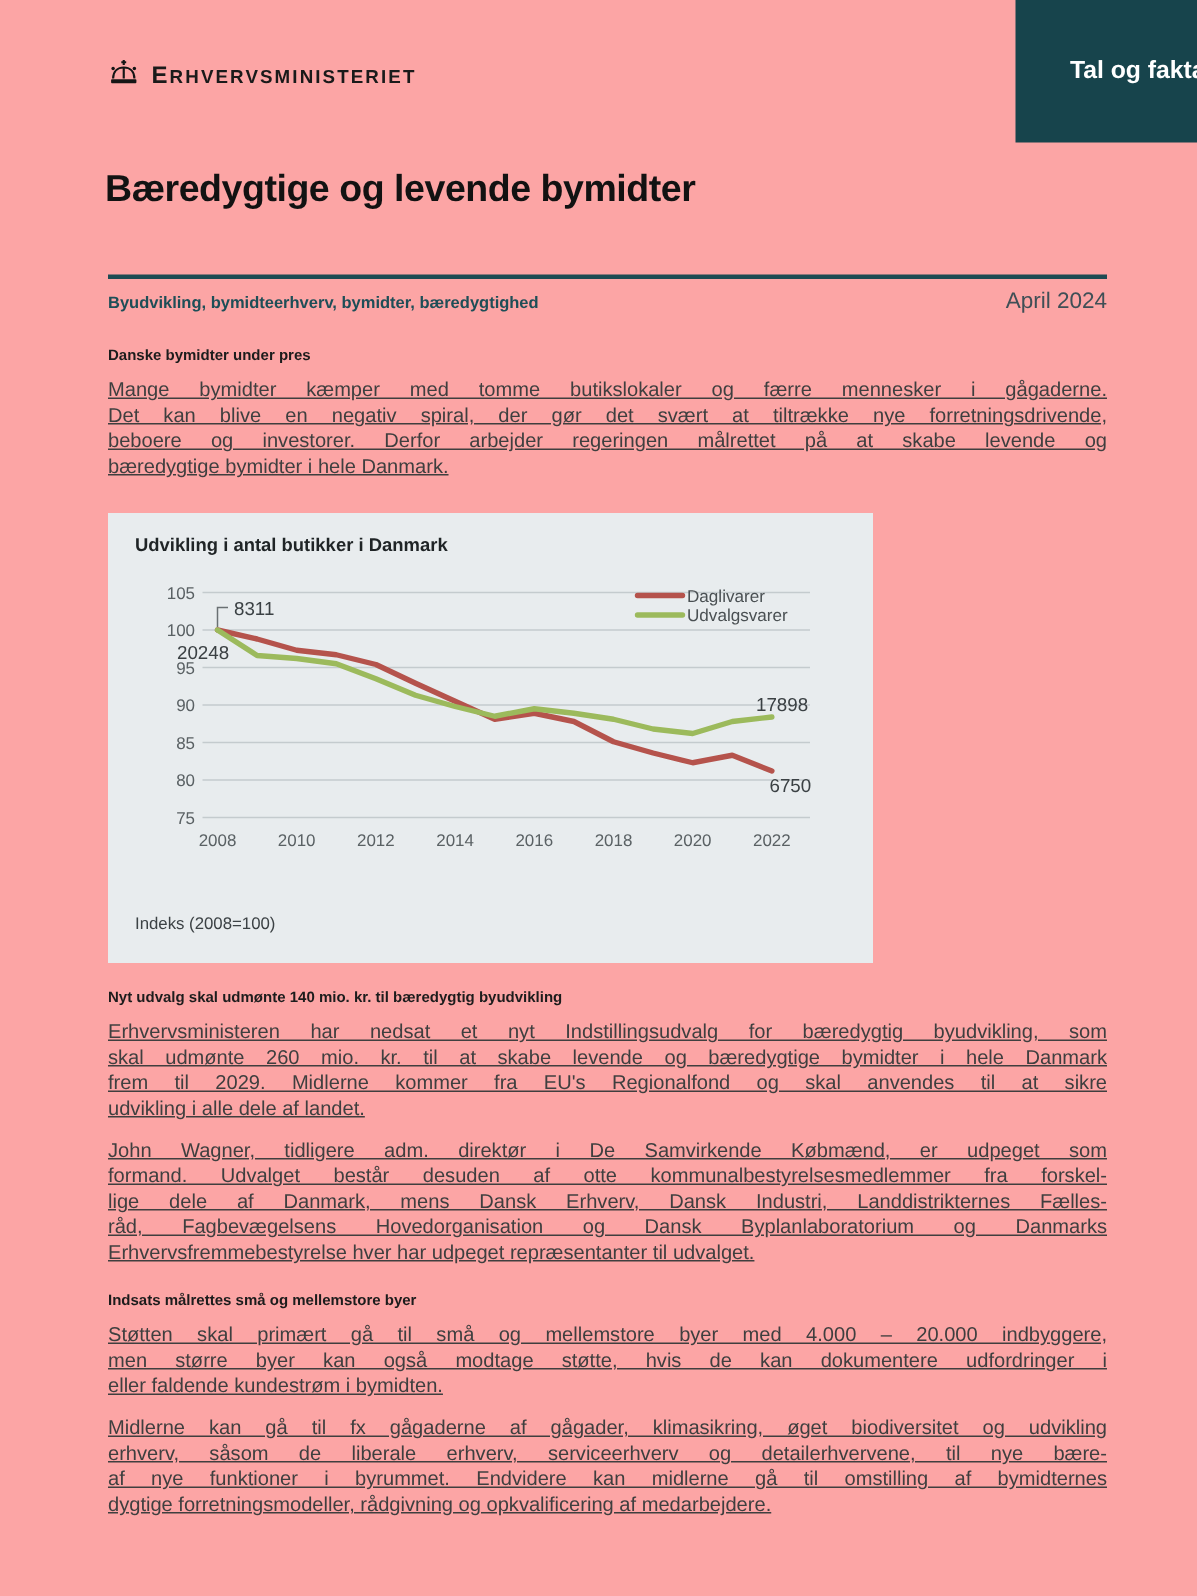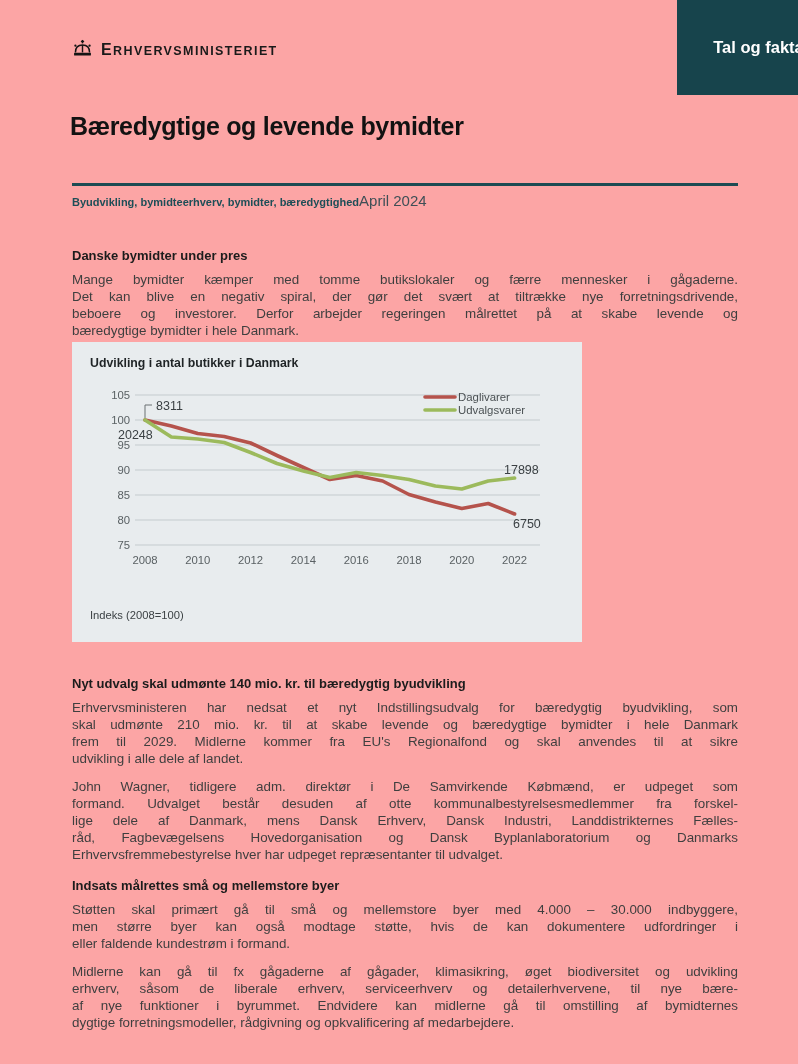--- a/index.html
+++ b/index.html
@@ -10,29 +10,29 @@
   .logo-text{font-weight:bold;font-size:12.5px;letter-spacing:1.4px;color:#1a1a1a;
              text-transform:uppercase;line-height:22px;}
   .logo-text::first-letter{font-size:16px;}
   .badge{position:absolute;left:677px;top:0;width:121px;height:95px;background:#17444c;
          display:flex;align-items:center;justify-content:center;padding-left:21px;}
   .badge span{color:#ffffff;font-weight:bold;font-size:16.5px;}
   
   .doc-title{position:absolute;left:70px;top:112px;width:680px;font-size:25px;font-weight:bold;
              color:#121212;letter-spacing:-0.3px;}
   .rule{position:absolute;left:72px;top:183px;width:666px;height:3px;background:#1d4b53;}
-  .meta{position:absolute;left:72px;top:192px;width:666px;display:flex;justify-content:flex-start;align-items:baseline;}
+  .meta{position:absolute;left:72px;top:192px;width:666px;display:flex;justify-content:space-between;align-items:baseline;}
   .tags{color:#1d4e57;font-weight:bold;font-size:11px;}
   .date{color:#3f4f56;font-size:15px;}
   
   .section{position:absolute;left:72px;width:666px;}
-  .sec-heading{font-size:13px;font-weight:bold;color:#1c1c1c;margin:16px 0 8px 0;}
+  .sec-heading{font-size:10px;font-weight:bold;color:#1c1c1c;margin:0 0 8px 0;}
   .para{margin:0 0 11px 0;font-size:13.4px;line-height:17px;color:#3f3f3f;}
-  .para .jline{text-align:justify;text-align-last:justify;}
-  .para .lline{text-align:left;}
+  .para .jline{text-align:justify;text-align-last:justify;text-decoration:underline;}
+  .para .lline{text-align:left;text-decoration:underline;}
   
   .chart-panel{position:absolute;left:72px;top:342px;width:510px;height:300px;background:#e8ecee;}
   #chart-svg{position:absolute;left:0;top:0;}
   #chart-svg text{font-family:"Liberation Sans", sans-serif;}
 </style>
 </head>
 <body>
 
 <div id="page">
 
@@ -111,39 +111,39 @@
         <text x="46" y="97" font-size="12.5" fill="#3b4144">20248</text>
         <text x="432" y="132" font-size="12.5" fill="#3b4144">17898</text>
         <text x="441" y="186" font-size="12.5" fill="#3b4144">6750</text>
       </svg>
   </div>
 
   <div class="section" style="top:660px;">
     <div class="sec-heading">Nyt udvalg skal udmønte 140 mio. kr. til bæredygtig byudvikling</div>
     <div class="para">
         <div class="jline">Erhvervsministeren har nedsat et nyt Indstillingsudvalg for bæredygtig byudvikling, som</div>
-        <div class="jline">skal udmønte 210 mio. kr. til at skabe levende og bæredygtige bymidter i hele Danmark</div>
+        <div class="jline">skal udmønte 260 mio. kr. til at skabe levende og bæredygtige bymidter i hele Danmark</div>
         <div class="jline">frem til 2029. Midlerne kommer fra EU's Regionalfond og skal anvendes til at sikre</div>
         <div class="lline">udvikling i alle dele af landet.</div>
       </div>
     <div class="para">
         <div class="jline">John Wagner, tidligere adm. direktør i De Samvirkende Købmænd, er udpeget som</div>
         <div class="jline">formand. Udvalget består desuden af otte kommunalbestyrelsesmedlemmer fra forskel-</div>
         <div class="jline">lige dele af Danmark, mens Dansk Erhverv, Dansk Industri, Landdistrikternes Fælles-</div>
         <div class="jline">råd, Fagbevægelsens Hovedorganisation og Dansk Byplanlaboratorium og Danmarks</div>
         <div class="lline">Erhvervsfremmebestyrelse hver har udpeget repræsentanter til udvalget.</div>
       </div>
   </div>
 
   <div class="section" style="top:862px;">
     <div class="sec-heading">Indsats målrettes små og mellemstore byer</div>
     <div class="para">
-        <div class="jline">Støtten skal primært gå til små og mellemstore byer med 4.000 – 30.000 indbyggere,</div>
+        <div class="jline">Støtten skal primært gå til små og mellemstore byer med 4.000 – 20.000 indbyggere,</div>
         <div class="jline">men større byer kan også modtage støtte, hvis de kan dokumentere udfordringer i</div>
-        <div class="lline">eller faldende kundestrøm i formand.</div>
+        <div class="lline">eller faldende kundestrøm i bymidten.</div>
       </div>
     <div class="para">
         <div class="jline">Midlerne kan gå til fx gågaderne af gågader, klimasikring, øget biodiversitet og udvikling</div>
         <div class="jline">erhverv, såsom de liberale erhverv, serviceerhverv og detailerhvervene, til nye bære-</div>
         <div class="jline">af nye funktioner i byrummet. Endvidere kan midlerne gå til omstilling af bymidternes</div>
         <div class="lline">dygtige forretningsmodeller, rådgivning og opkvalificering af medarbejdere.</div>
       </div>
   </div>
 
 </div>

